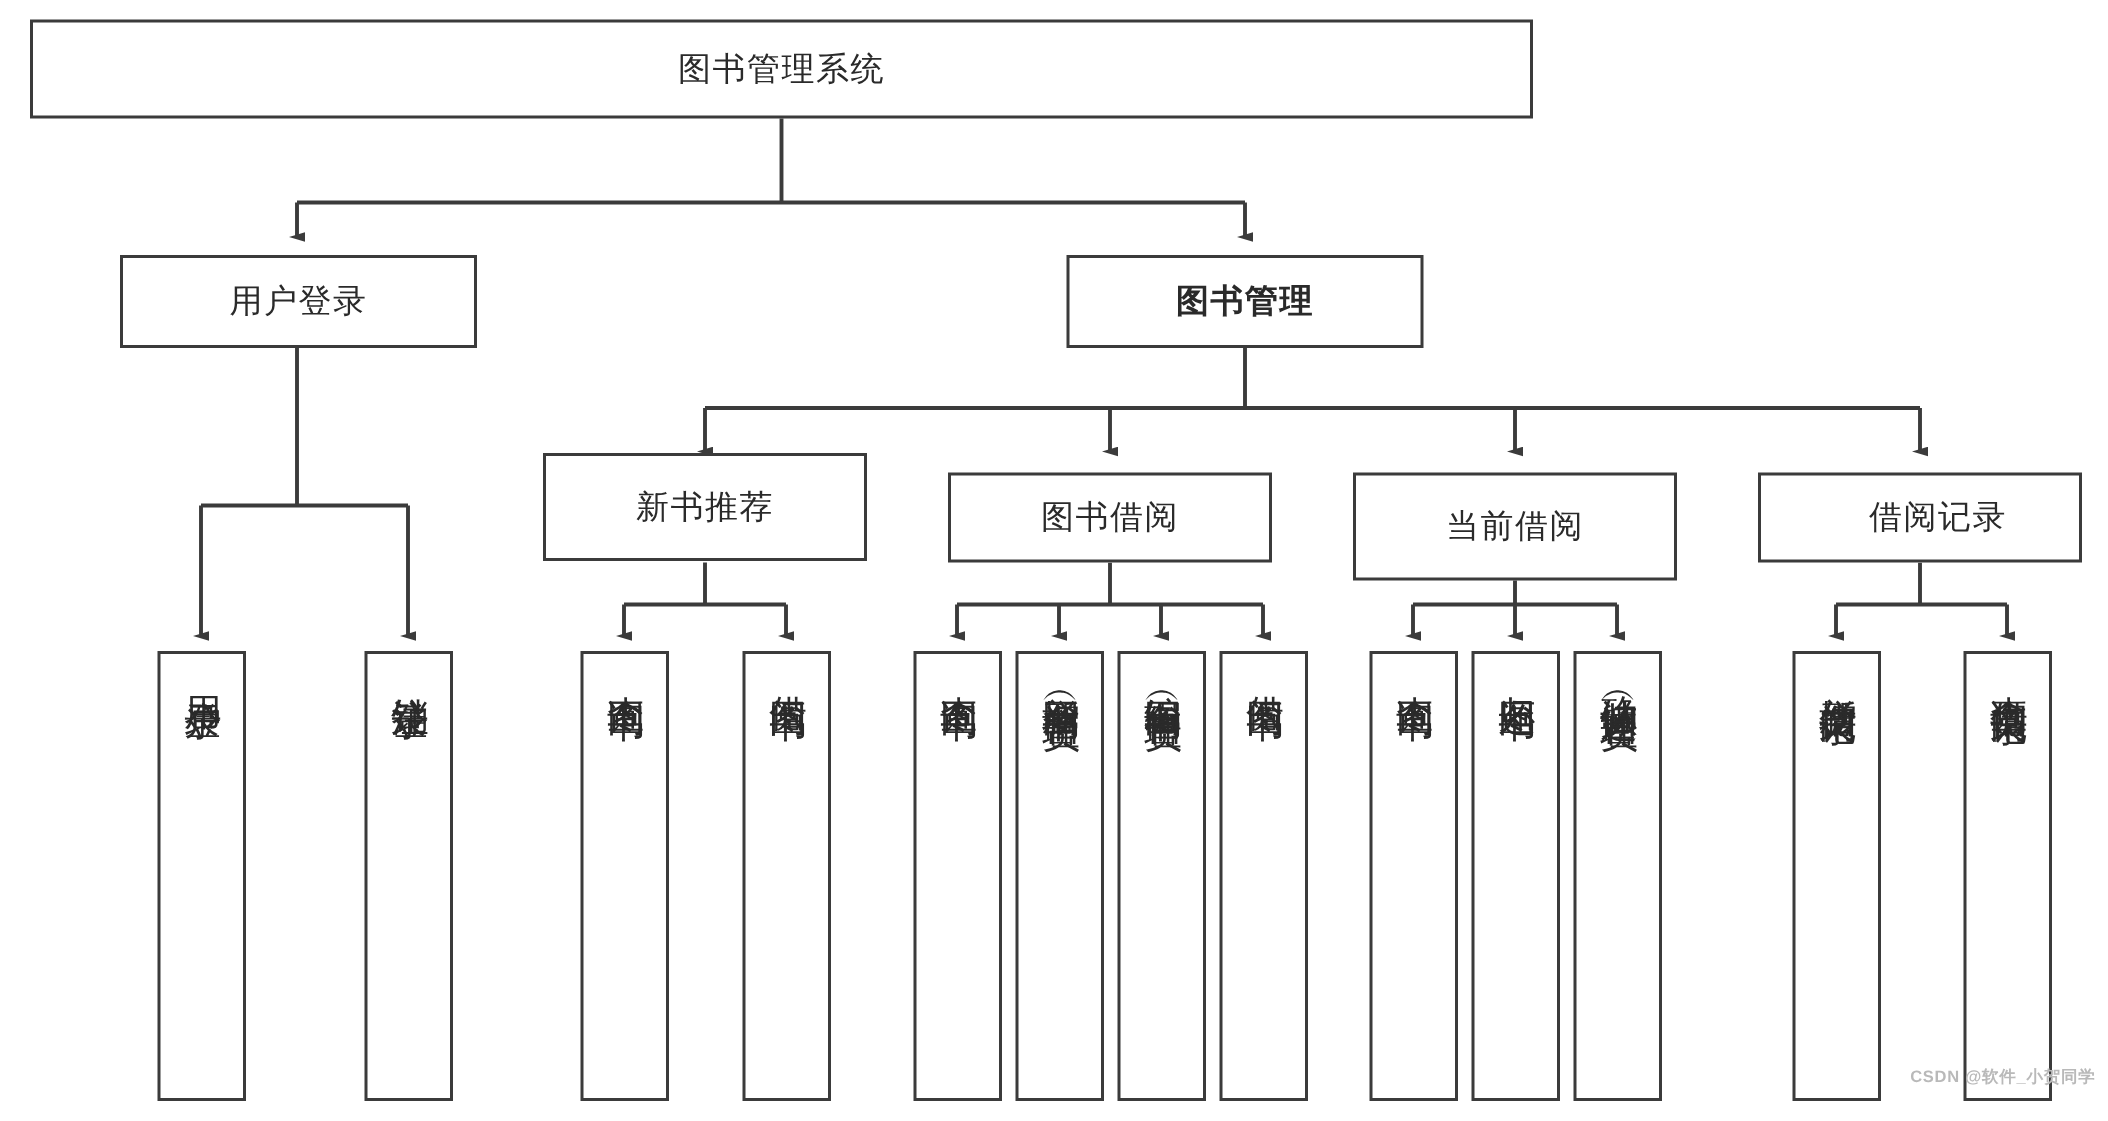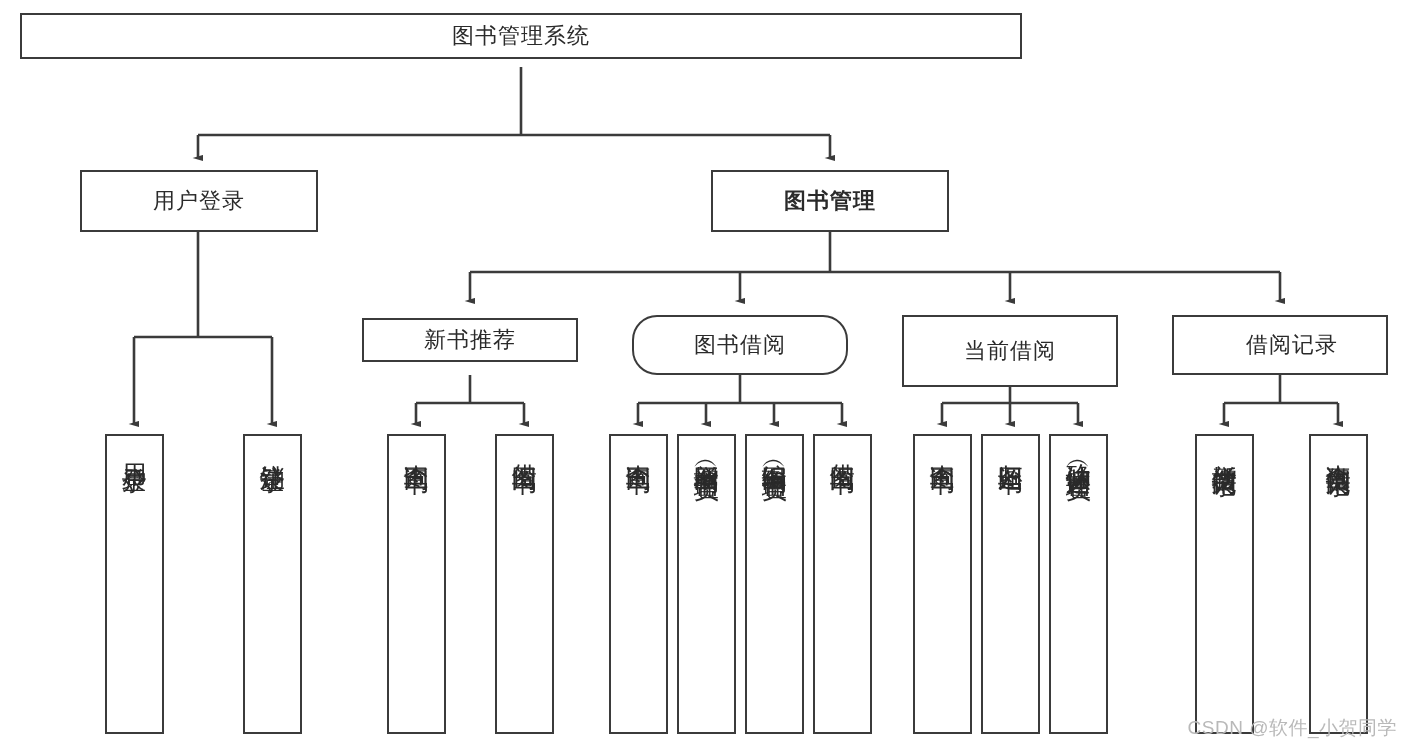--- a/index.html
+++ b/index.html
@@ -55,26 +55,27 @@
     writing-mode: vertical-rl;
     text-orientation: upright;
     font-size: 25px;
     line-height: 1.06;
     letter-spacing: 2px;
     margin: 0 auto;
   }
   .watermark {
     position: absolute;
     right: 8px;
-    bottom: 6px;
-    font-size: 19px;
+    bottom: 22px;
+    font-size: 11px;
     color: #b9b9b9;
     letter-spacing: 0.5px;
     user-select: none;
     white-space: nowrap;
+    font-weight: bold;
   }
 </style>
 </head>
 <body>
 
 <div id="diagram-root">
 
   <svg id="edges" viewBox="0 0 1405 747" xmlns="http://www.w3.org/2000/svg">
     <defs>
       <marker id="arrowhead" markerWidth="10" markerHeight="11" refX="3.2" refY="5.4" orient="auto" markerUnits="userSpaceOnUse">
@@ -119,37 +120,37 @@
       <path d="M 1010 403 L 1010 424" marker-end="url(#arrowhead)"></path>
       <path d="M 1078 403 L 1078 424" marker-end="url(#arrowhead)"></path>
 
       <path d="M 1280 375 L 1280 403"></path>
       <path d="M 1224 403 L 1338 403"></path>
       <path d="M 1224 403 L 1224 424" marker-end="url(#arrowhead)"></path>
       <path d="M 1338 403 L 1338 424" marker-end="url(#arrowhead)"></path>
     </g>
   </svg>
 
-  <div class="node horizontal" style="left:20px; top:13px; width:1002px; height:46px;">
+  <div class="node horizontal" style="left:20px; top:13px; width:1002px; height:66px;">
     <span class="node-label">图书管理系统</span>
   </div>
 
   <div class="node horizontal" style="left:80px; top:170px; width:238px; height:62px;">
     <span class="node-label">用户登录</span>
   </div>
 
   <div class="node horizontal" style="left:711px; top:170px; width:238px; height:62px;font-weight:bold;">
     <span class="node-label">图书管理</span>
   </div>
 
-  <div class="node horizontal" style="left:362px; top:318px; width:216px; height:44px;">
+  <div class="node horizontal" style="left:362px; top:302px; width:216px; height:72px;">
     <span class="node-label">新书推荐</span>
   </div>
 
-  <div class="node horizontal" style="left:632px; top:315px; width:216px; height:60px;border-radius:25px;">
+  <div class="node horizontal" style="left:632px; top:315px; width:216px; height:60px;">
     <span class="node-label">图书借阅</span>
   </div>
 
   <div class="node horizontal" style="left:902px; top:315px; width:216px; height:72px;">
     <span class="node-label">当前借阅</span>
   </div>
 
   <div class="node horizontal" style="left:1172px; top:315px; width:216px; height:60px;padding-left:24px;">
     <span class="node-label">借阅记录</span>
   </div>

